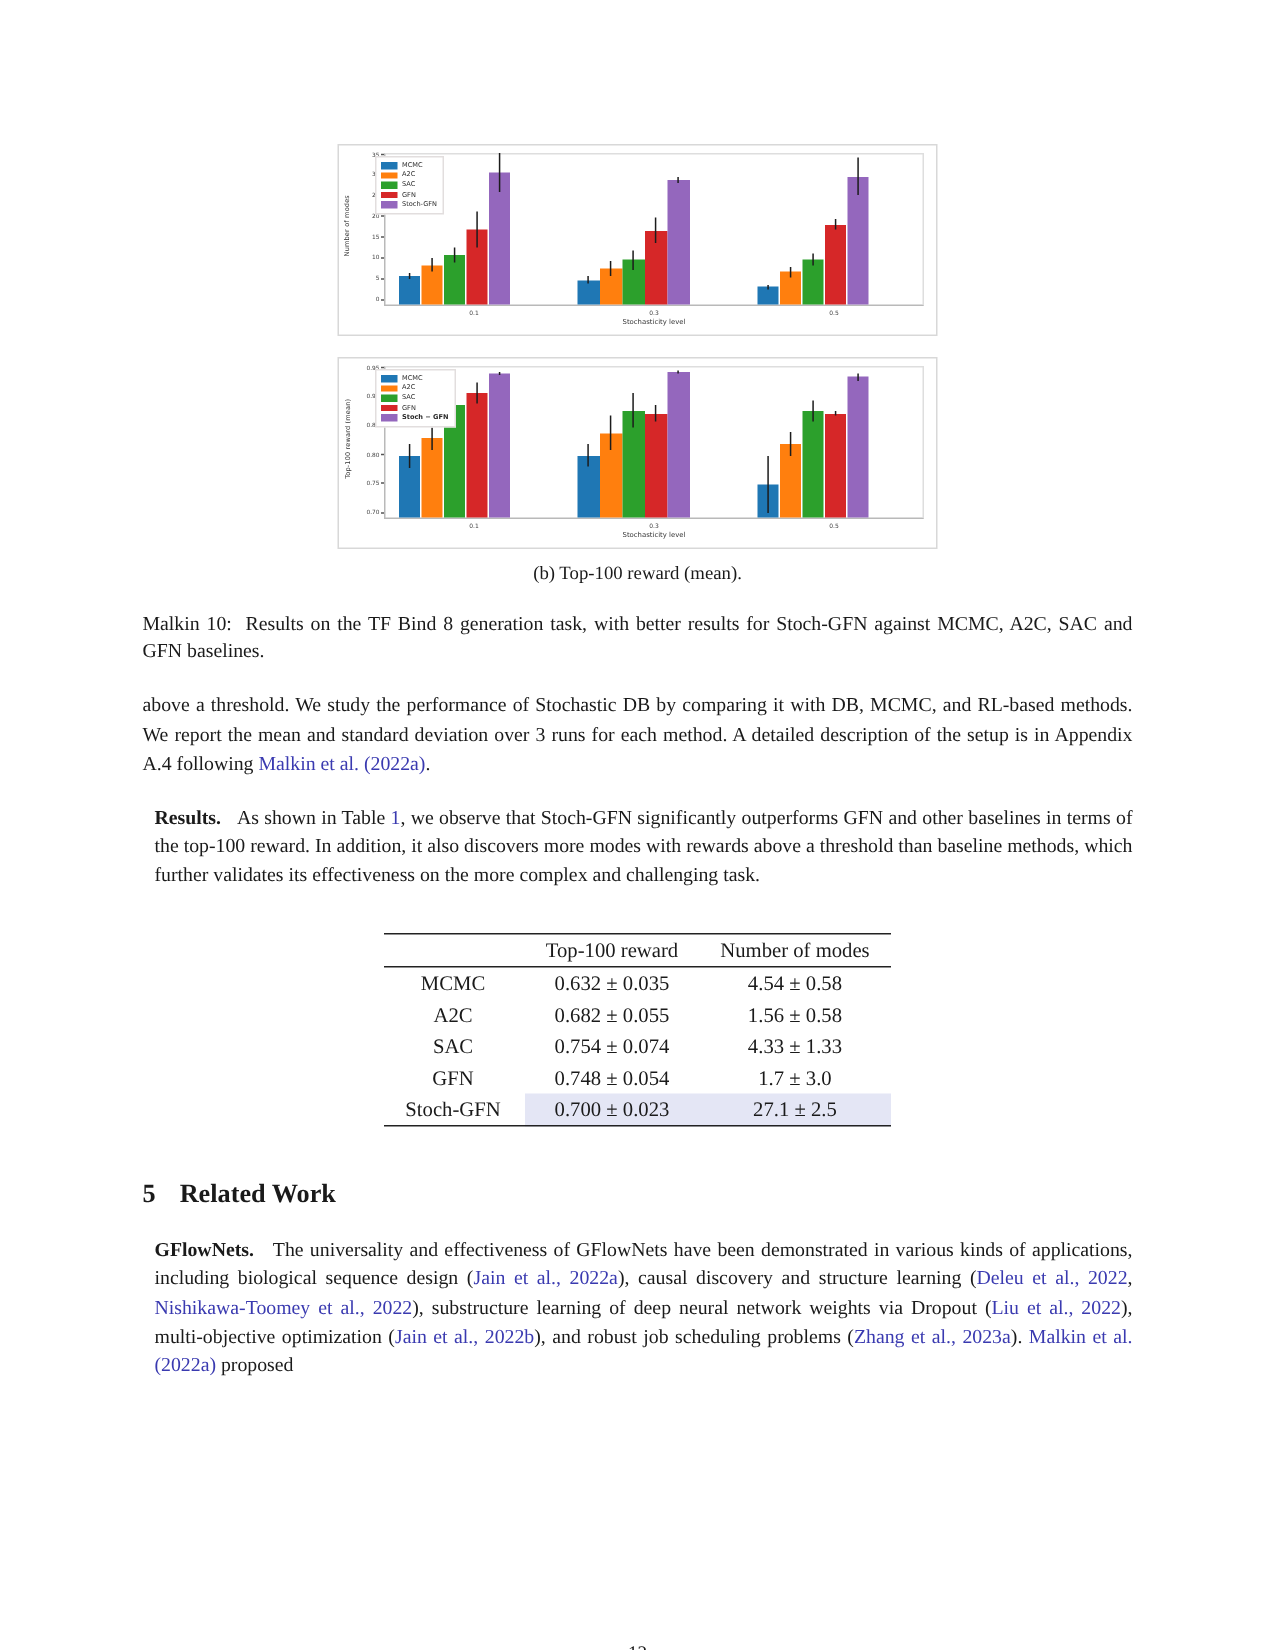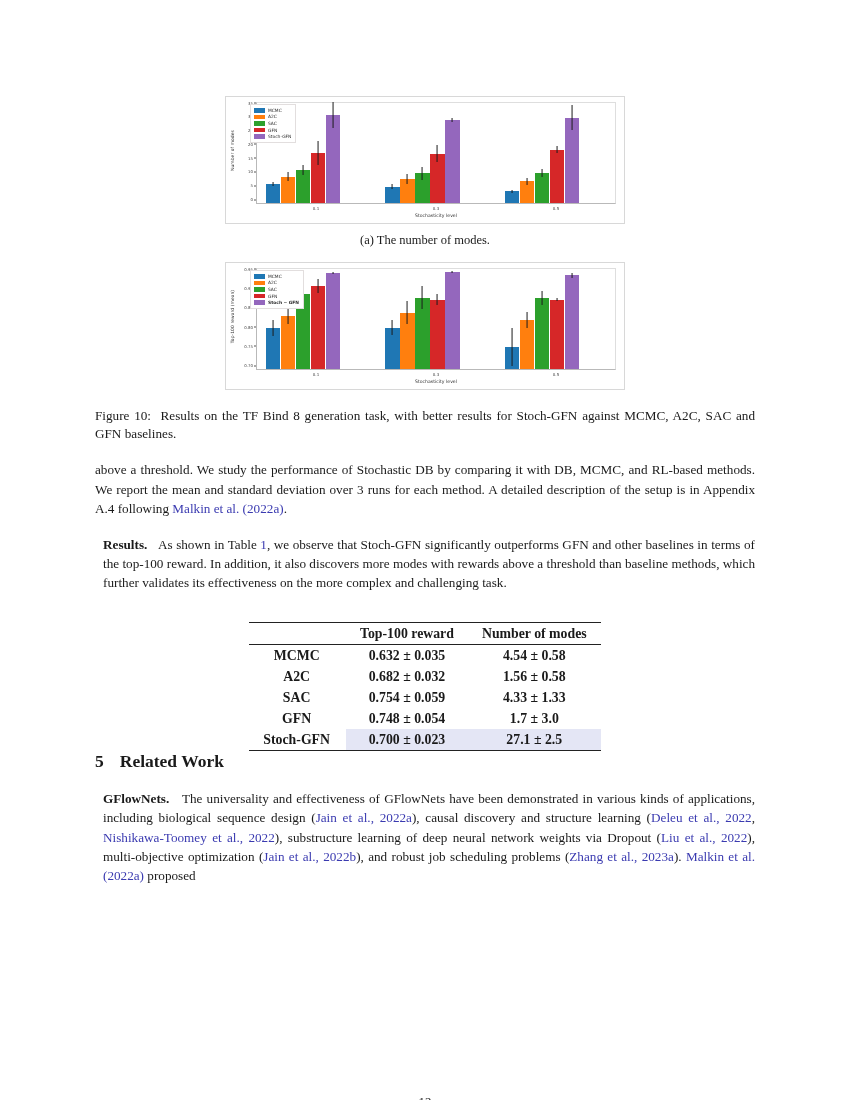--- a/index.html
+++ b/index.html
@@ -221,34 +221,35 @@
     margin-bottom: 3px;
   }
   table.results {
     border-collapse: collapse;
     margin: 0 auto;
     font-size: 13.8px;
   }
   table.results th, table.results td {
     padding: 2.5px 14px;
     text-align: center;
-    font-weight: bold;
+    font-weight: normal;
   }
   table.results th.rowhead, table.results td.rowhead {
     text-align: center;
     padding-right: 16px;
   }
   .rule-top td { border-top: 1.1px solid #222; }
   .rule-mid td { border-top: 0.8px solid #222; }
   .rule-bot td { border-bottom: 1.1px solid #222; }
 
   
   .section-head {
     font-size: 17.5px;
     font-weight: bold;
+    margin-top: 34px;
   }
   .section-head .num { margin-right: 16px; }
 
   .pagenum {
     position: absolute;
     bottom: 86px;
     left: 0; right: 0;
     text-align: center;
     font-size: 12.8px;
   }
@@ -375,21 +376,20 @@
             <span class="swatch" style="background: rgb(214, 39, 40);"></span>
             <span class="legend-label">GFN</span>
           </div>
           <div class="legend-item">
             <span class="swatch" style="background: rgb(148, 103, 189);"></span>
             <span class="legend-label">Stoch-GFN</span>
           </div>
         </div>
     </div>
 
-    <div class="subcaption">(a) The number of modes.</div>
 
     <div class="chart-frame chart-b" style="margin-top:14px;">
       <div class="chart-inner">
         <div class="plot-row">
           <div class="ylabel-wrap">
             <div class="ylabel">Top-100 reward (mean)</div>
           </div>
           <div class="ytick-col" id="b-yticks" style="position: relative; margin-top: 5px; margin-bottom: 0px;">
               <div class="ytick" style="bottom: 0%;">0.70</div>
               <div class="ytick" style="bottom: 18.8679%;">0.75</div>
@@ -497,22 +497,23 @@
             <span class="swatch" style="background: rgb(214, 39, 40);"></span>
             <span class="legend-label">GFN</span>
           </div>
           <div class="legend-item">
             <span class="swatch" style="background: rgb(148, 103, 189);"></span>
             <span class="legend-label bold">Stoch − GFN</span>
           </div>
         </div>
     </div>
 
-
-    <div class="figure-caption"><span>Figure 10:</span>&nbsp;&nbsp;<span>Results on the TF Bind 8 generation task, with better results for Stoch-GFN against MCMC, A2C, SAC and GFN baselines.</span></div>
+    <div class="subcaption">(b) Top-100 reward (mean).</div>
+
+    <div class="figure-caption"><span>Malkin 10:</span>&nbsp;&nbsp;<span>Results on the TF Bind 8 generation task, with better results for Stoch-GFN against MCMC, A2C, SAC and GFN baselines.</span></div>
   </div>
 
   <div class="para"><span>above a threshold. We study the performance of Stochastic DB by comparing it with DB, MCMC, and RL-based methods. We report the mean and standard deviation over 3 runs for each method. A detailed description of the setup is in Appendix A.4 following </span><span class="cite">Malkin et al. (2022a)</span><span>.</span></div>
 
   <div class="para indent"><b class="runin">Results.</b>&nbsp;&nbsp;&nbsp;<span>As shown in Table </span><span class="cite">1</span><span>, we observe that Stoch-GFN significantly outperforms GFN and other baselines in terms of the top-100 reward. In addition, it also discovers more modes with rewards above a threshold than baseline methods, which further validates its effectiveness on the more complex and challenging task.</span></div>
 
   <div class="table-block">
     <table class="results">
       <thead>
         <tr class="header-row rule-top">
@@ -522,26 +523,26 @@
         </tr>
       </thead>
       <tbody id="table-body">
           <tr class="rule-mid">
             <td class="rowhead">MCMC</td>
             <td>0.632 ± 0.035</td>
             <td>4.54 ± 0.58</td>
           </tr>
           <tr>
             <td class="rowhead">A2C</td>
-            <td>0.682 ± 0.032</td>
+            <td>0.682 ± 0.055</td>
             <td>1.56 ± 0.58</td>
           </tr>
           <tr>
             <td class="rowhead">SAC</td>
-            <td>0.754 ± 0.059</td>
+            <td>0.754 ± 0.074</td>
             <td>4.33 ± 1.33</td>
           </tr>
           <tr>
             <td class="rowhead">GFN</td>
             <td>0.748 ± 0.054</td>
             <td>1.7 ± 3.0</td>
           </tr>
           <tr class="rule-bot">
             <td class="rowhead">Stoch-GFN</td>
             <td style="background: rgb(228, 230, 245);">0.700 ± 0.023</td>

